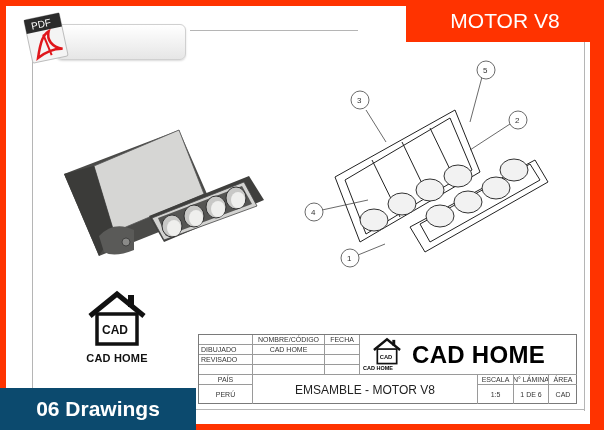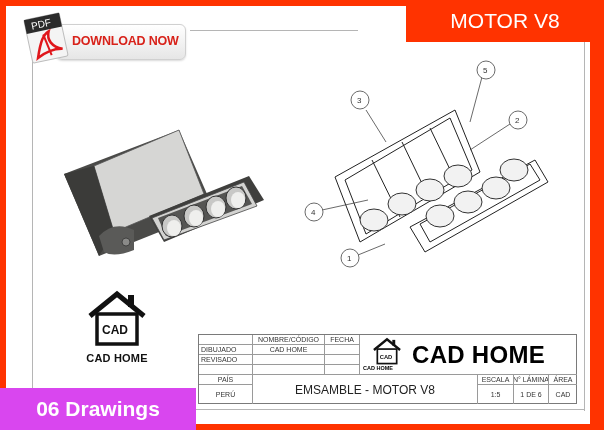--- a/index.html
+++ b/index.html
@@ -36,21 +36,21 @@
   .title-badge {
     position: absolute; left: 406px; top: 0; width: 198px; height: 42px;
     background: #ff3300; color: #ffffff;
     font-weight: normal; font-size: 21px;
     display: flex; align-items: center; justify-content: center;
   }
 
   
   .count-badge {
     position: absolute; left: 0; top: 388px; width: 196px; height: 42px;
-    background: #d946ef; color: #ffffff;
+    background: #0c4a6e; color: #ffffff;
     font-weight: bold; font-size: 21px;
     display: flex; align-items: center; justify-content: center;
   }
 
   
   .logo-left { position: absolute; left: 72px; top: 290px; width: 90px; height: 85px; text-align: center; }
   .logo-left .logo-name { font-size: 11px; font-weight: bold; color: #111; margin-top: 2px; letter-spacing: 0.2px; }
 
   
   .render { position: absolute; left: 54px; top: 90px; width: 230px; height: 170px; }
@@ -75,21 +75,20 @@
 
 <div class="sheet">
   <div class="frame-line-left"></div>
   <div class="frame-line-top"></div>
   <div class="frame-line-right"></div>
   <div class="frame-line-bottom"></div>
 </div>
 
 <div class="download-btn">
   <div class="pill"></div>
-  <span class="label">DOWNLOAD NOW</span>
   <svg class="pdf-icon" viewBox="0 0 52 56">
     <g transform="rotate(-12 26 28)">
       <rect x="8" y="6" width="36" height="44" rx="2" fill="#f4f4f4" stroke="#bdbdbd" stroke-width="1"></rect>
       <path d="M8 6 h36 v14 h-36 z" fill="#2b2b2b"></path>
       <text x="14" y="17" font-family="Liberation Sans, sans-serif" font-size="10" fill="#fff">PDF</text>
       <path d="M14 46 C20 30, 24 24, 30 22 C26 30, 30 38, 40 42 C32 40, 22 42, 14 46 Z" fill="none" stroke="#e0161b" stroke-width="2.5"></path>
       <path d="M24 24 L28 46" stroke="#e0161b" stroke-width="2"></path>
     </g>
   </svg>
 </div>

